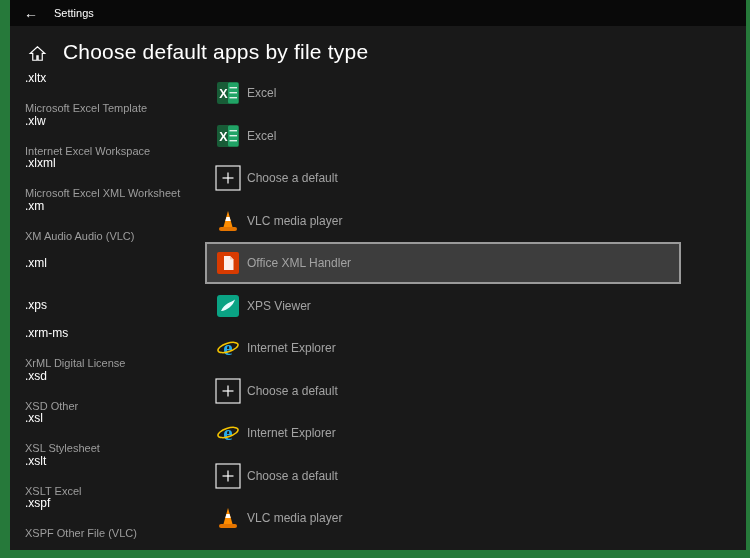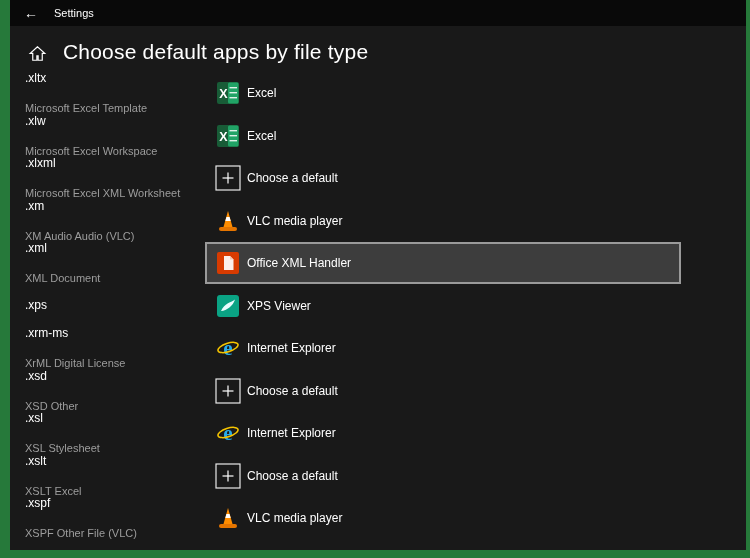--- a/index.html
+++ b/index.html
@@ -17,21 +17,21 @@
 
   .list { padding-left:15px; }
   .row { display:flex; align-items:center; height:42.5px; }
   .ftype { width:180px; display:flex; flex-direction:column; justify-content:center; }
   .ext { font-size:12px; color:#ffffff; line-height:15px; }
   .desc { font-size:11px; color:#9d9d9d; line-height:14px; margin-top:15px; }
 
   .app-btn { width:476px; height:42px; display:flex; align-items:center; padding-left:8px; gap:6px; border:2px solid transparent; }
   .app-btn.selected { background:#3d3d3d; border-color:#9a9a9a; }
   .app-icon { width:26px; height:26px; display:flex; align-items:center; justify-content:center; flex:0 0 26px; }
-  .app-label { font-size:12px; color:#ffffff; }
+  .app-label { font-size:12px; color:#a3a3a3; }
 
   .home-icon { display:flex; align-items:center; }
 </style>
 </head>
 <body>
 
 <div class="window">
 
   <div class="titlebar">
     <span class="back-btn">←</span>
@@ -64,21 +64,21 @@
               <text x="7.5" y="16.5" font-size="12.5" font-weight="bold" fill="#ffffff" text-anchor="middle" font-family="Liberation Sans, sans-serif">X</text>
             </svg>
           </span>
       <span class="app-label">Excel</span>
     </div>
   </div>
 
   <div class="row">
     <div class="ftype">
       <div class="ext">.xlw</div>
-      <div class="desc">Microsoft Excel Workspace</div>
+      <div class="desc">Internet Excel Workspace</div>
     </div>
     <div class="app-btn">
       <span class="app-icon">
             <svg width="24" height="24" viewBox="0 0 24 24">
               <rect x="1" y="1" width="22" height="22" rx="2" fill="#185c37"></rect>
               <rect x="12" y="1.5" width="10.5" height="21" rx="1.5" fill="#21a366"></rect>
               <rect x="13.5" y="6" width="7.5" height="1.4" fill="#ffffff" opacity="0.85"></rect>
               <rect x="13.5" y="11" width="7.5" height="1.4" fill="#ffffff" opacity="0.85"></rect>
               <rect x="13.5" y="16" width="7.5" height="1.4" fill="#ffffff" opacity="0.85"></rect>
               <text x="7.5" y="16.5" font-size="12.5" font-weight="bold" fill="#ffffff" text-anchor="middle" font-family="Liberation Sans, sans-serif">X</text>
@@ -118,21 +118,20 @@
               <rect x="3" y="18" width="18" height="4" rx="2" fill="#e57500"></rect>
             </svg>
           </span>
       <span class="app-label">VLC media player</span>
     </div>
   </div>
 
   <div class="row">
     <div class="ftype">
       <div class="ext">.xml</div>
-      <div class="desc">XML Document</div>
     </div>
     <div class="app-btn selected">
       <span class="app-icon">
             <svg width="24" height="24" viewBox="0 0 24 24">
               <rect x="1" y="1" width="22" height="22" rx="2" fill="#d83b01"></rect>
               <path d="M8 5 h6 l3.5 3.5 V19 H8 Z" fill="#ffffff" opacity="0.92"></path>
               <path d="M14 5 v3.5 h3.5 Z" fill="#f5c6ae"></path>
             </svg>
           </span>
       <span class="app-label">Office XML Handler</span>

